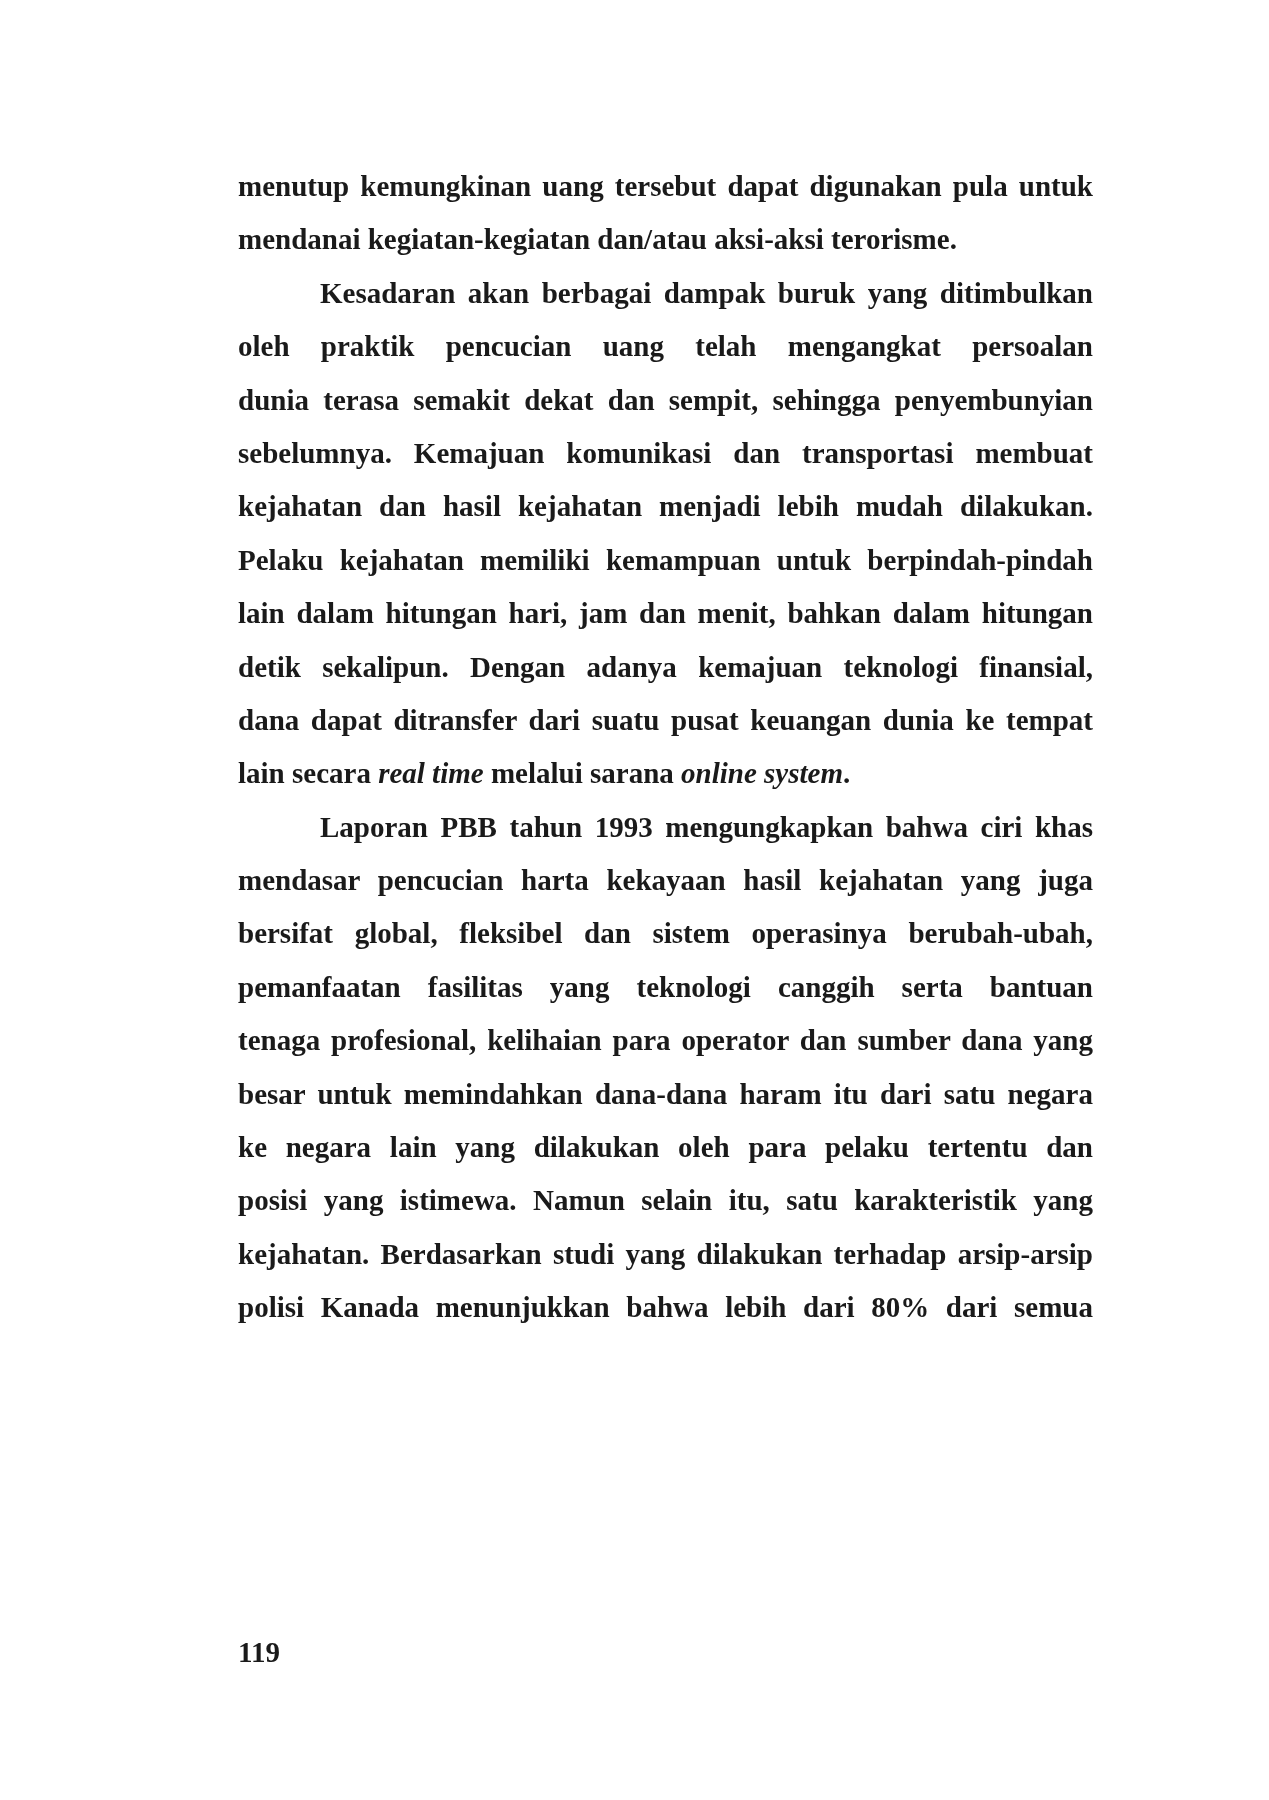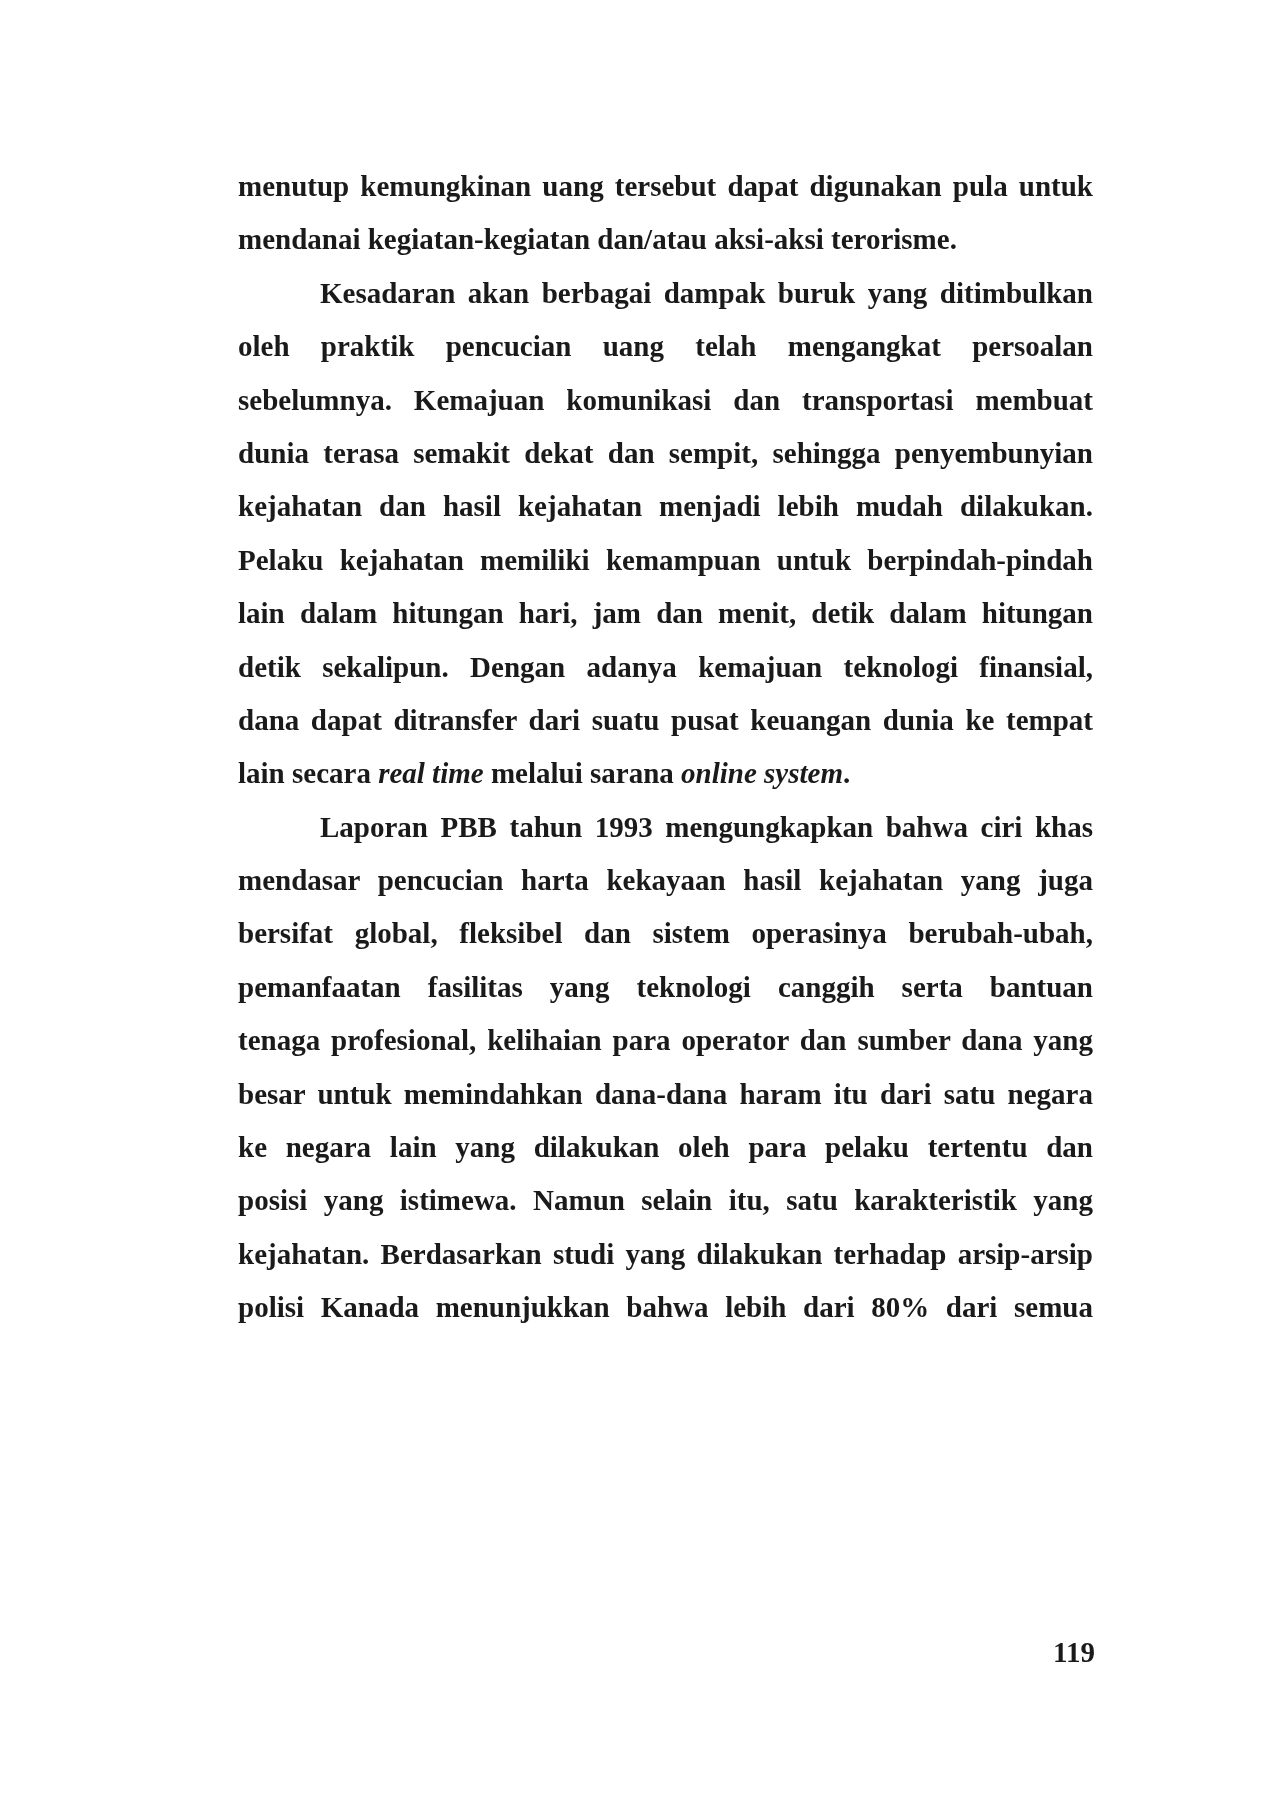--- a/index.html
+++ b/index.html
@@ -42,37 +42,37 @@
   .line .it {
     font-style: italic;
   }
   .page-number {
     position: absolute;
     top: 1632px;
     left: 238px;
     width: 857px;
     font-size: 29px;
     line-height: 40px;
-    text-align: right;
+    text-align: left;
   }
 </style>
 </head>
 <body>
 
 <div class="page">
   <div class="text-block" id="lines-root">
       <div class="line"><span>menutup kemungkinan uang tersebut dapat digunakan pula untuk</span></div>
       <div class="line no-justify"><span>mendanai kegiatan-kegiatan dan/atau aksi-aksi terorisme.</span></div>
       <div class="line indent"><span>Kesadaran akan berbagai dampak buruk yang ditimbulkan</span></div>
       <div class="line"><span>oleh praktik pencucian uang telah mengangkat persoalan</span></div>
+      <div class="line"><span>dunia terasa semakit dekat dan sempit, sehingga penyembunyian</span></div>
       <div class="line"><span>sebelumnya. Kemajuan komunikasi dan transportasi membuat</span></div>
-      <div class="line"><span>dunia terasa semakit dekat dan sempit, sehingga penyembunyian</span></div>
       <div class="line"><span>kejahatan dan hasil kejahatan menjadi lebih mudah dilakukan.</span></div>
       <div class="line"><span>Pelaku kejahatan memiliki kemampuan untuk berpindah-pindah</span></div>
-      <div class="line"><span>lain dalam hitungan hari, jam dan menit, detik dalam hitungan</span></div>
+      <div class="line"><span>lain dalam hitungan hari, jam dan menit, bahkan dalam hitungan</span></div>
       <div class="line"><span>detik sekalipun. Dengan adanya kemajuan teknologi finansial,</span></div>
       <div class="line"><span>dana dapat ditransfer dari suatu pusat keuangan dunia ke tempat</span></div>
       <div class="line no-justify"><span>lain secara </span><span class="it">real time</span><span> melalui sarana </span><span class="it">online system</span><span>.</span></div>
       <div class="line indent"><span>Laporan PBB tahun 1993 mengungkapkan bahwa ciri khas</span></div>
       <div class="line"><span>mendasar pencucian harta kekayaan hasil kejahatan yang juga</span></div>
       <div class="line"><span>bersifat global, fleksibel dan sistem operasinya berubah-ubah,</span></div>
       <div class="line"><span>pemanfaatan fasilitas yang teknologi canggih serta bantuan</span></div>
       <div class="line"><span>tenaga profesional, kelihaian para operator dan sumber dana yang</span></div>
       <div class="line"><span>besar untuk memindahkan dana-dana haram itu dari satu negara</span></div>
       <div class="line"><span>ke negara lain yang dilakukan oleh para pelaku tertentu dan</span></div>

